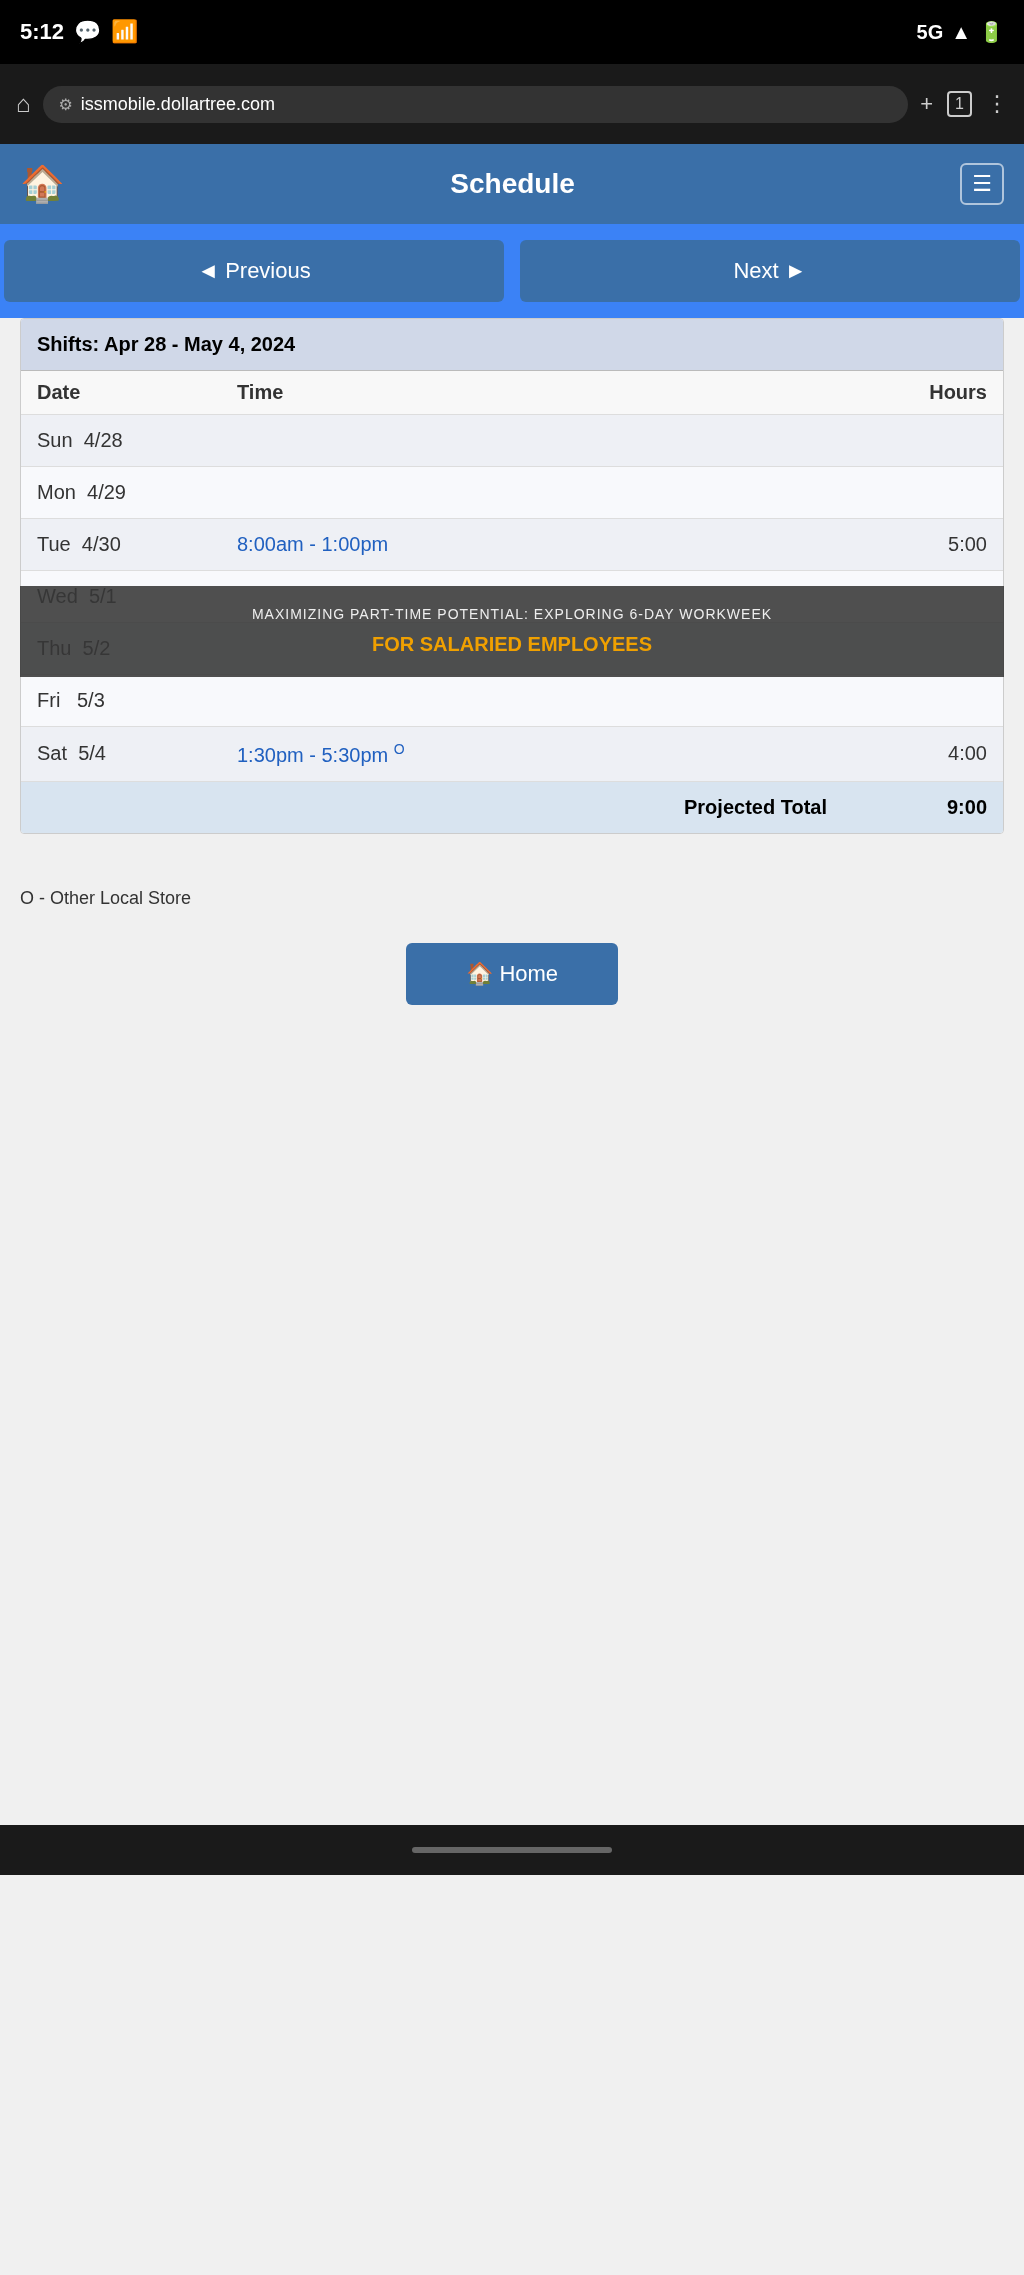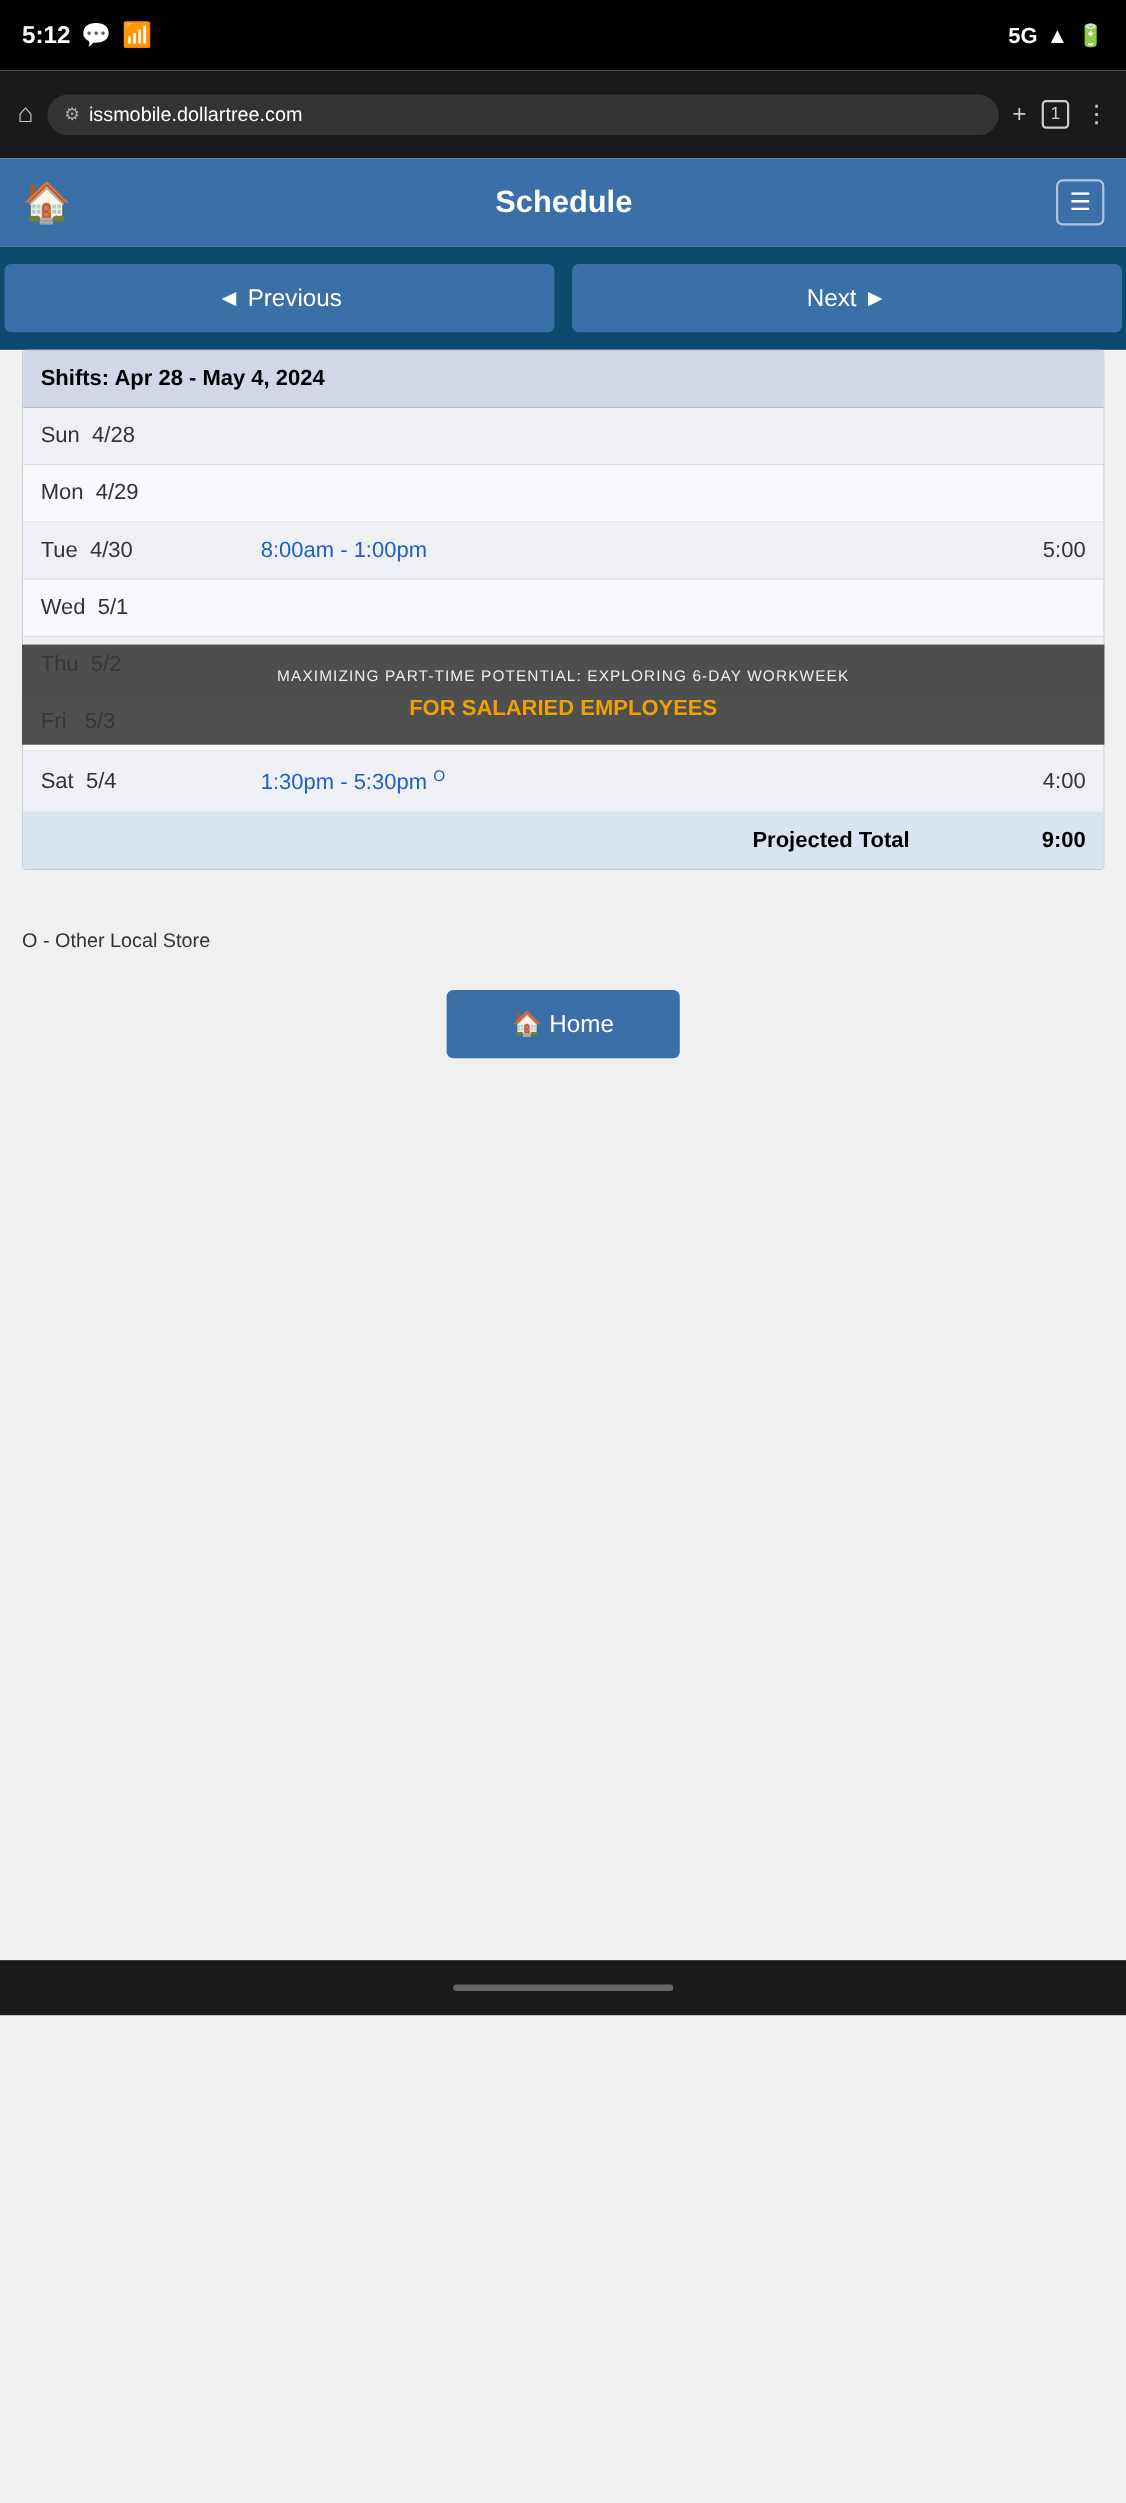--- a/index.html
+++ b/index.html
@@ -125,21 +125,21 @@
       color: white;
       font-size: 22px;
     }
 
     
     .nav-buttons {
       display: flex;
       justify-content: space-between;
       padding: 16px 4px;
       gap: 16px;
-      background: #0c4a6e;
+      background: #3b82f6;
     }
 
     .nav-btn {
       background: #3a6fa8;
       color: white;
       border: none;
       border-radius: 6px;
       padding: 18px 30px;
       font-size: 22px;
       cursor: pointer;
@@ -361,20 +361,25 @@
 
   <div class="ad-banner" style="position: absolute; top: 268px; left: 0; right: 0; z-index: 10; background: rgba(55,55,55,0.88); padding: 18px 20px; text-align: center;">
     <div class="ad-title">MAXIMIZING PART-TIME POTENTIAL: EXPLORING 6-DAY WORKWEEK</div>
     <div class="ad-subtitle">FOR SALARIED EMPLOYEES</div>
   </div>
 
   <div class="schedule-container" style="margin: 0;">
 
     <div class="schedule-header">Shifts: Apr 28 - May 4, 2024</div>
 
+    <div class="schedule-col-headers">
+      <span class="col-header">Date</span>
+      <span class="col-header">Time</span>
+      <span class="col-header" style="text-align:right;">Hours</span>
+    </div>
 
     <div class="schedule-row even">
       <span class="day-date">Sun&nbsp;&nbsp;4/28</span>
       <span class="shift-time"></span>
       <span class="hours"></span>
     </div>
 
     <div class="schedule-row odd">
       <span class="day-date">Mon&nbsp;&nbsp;4/29</span>
       <span class="shift-time"></span>

